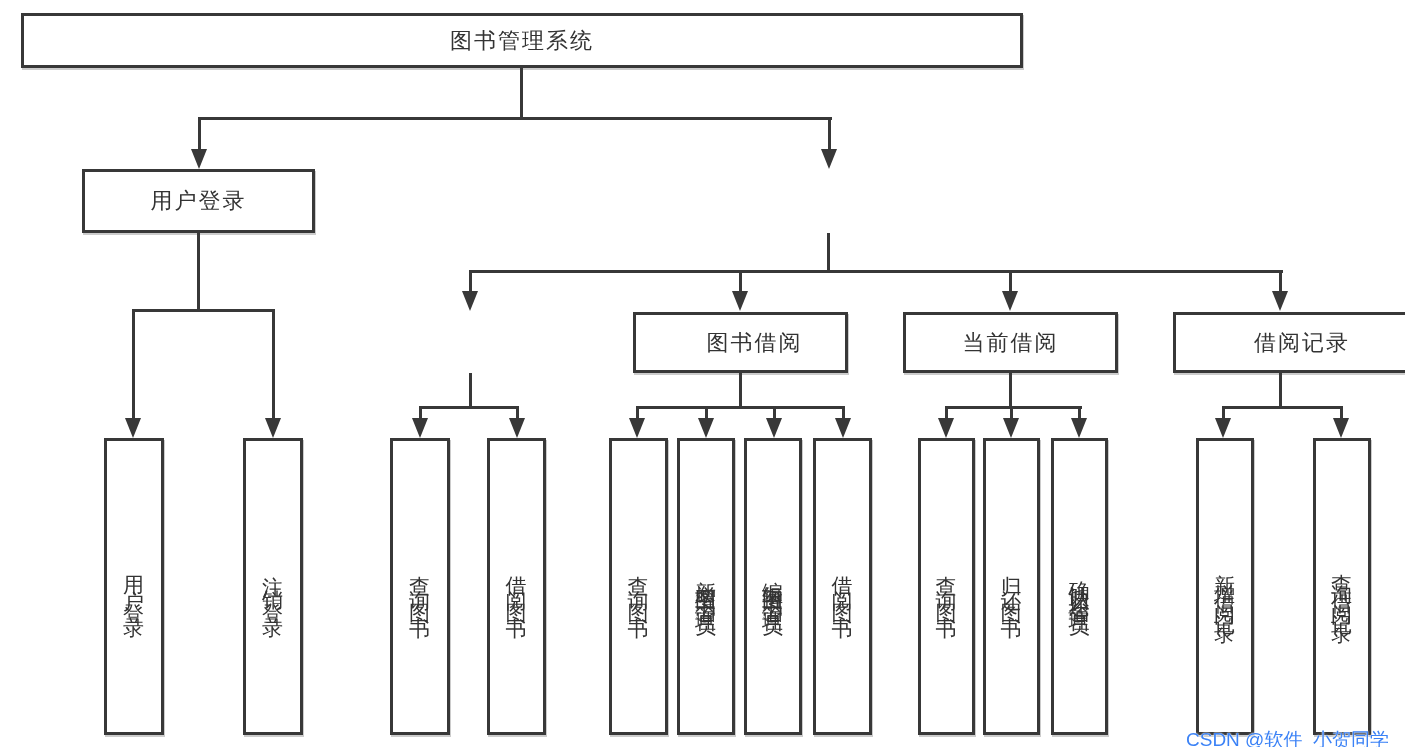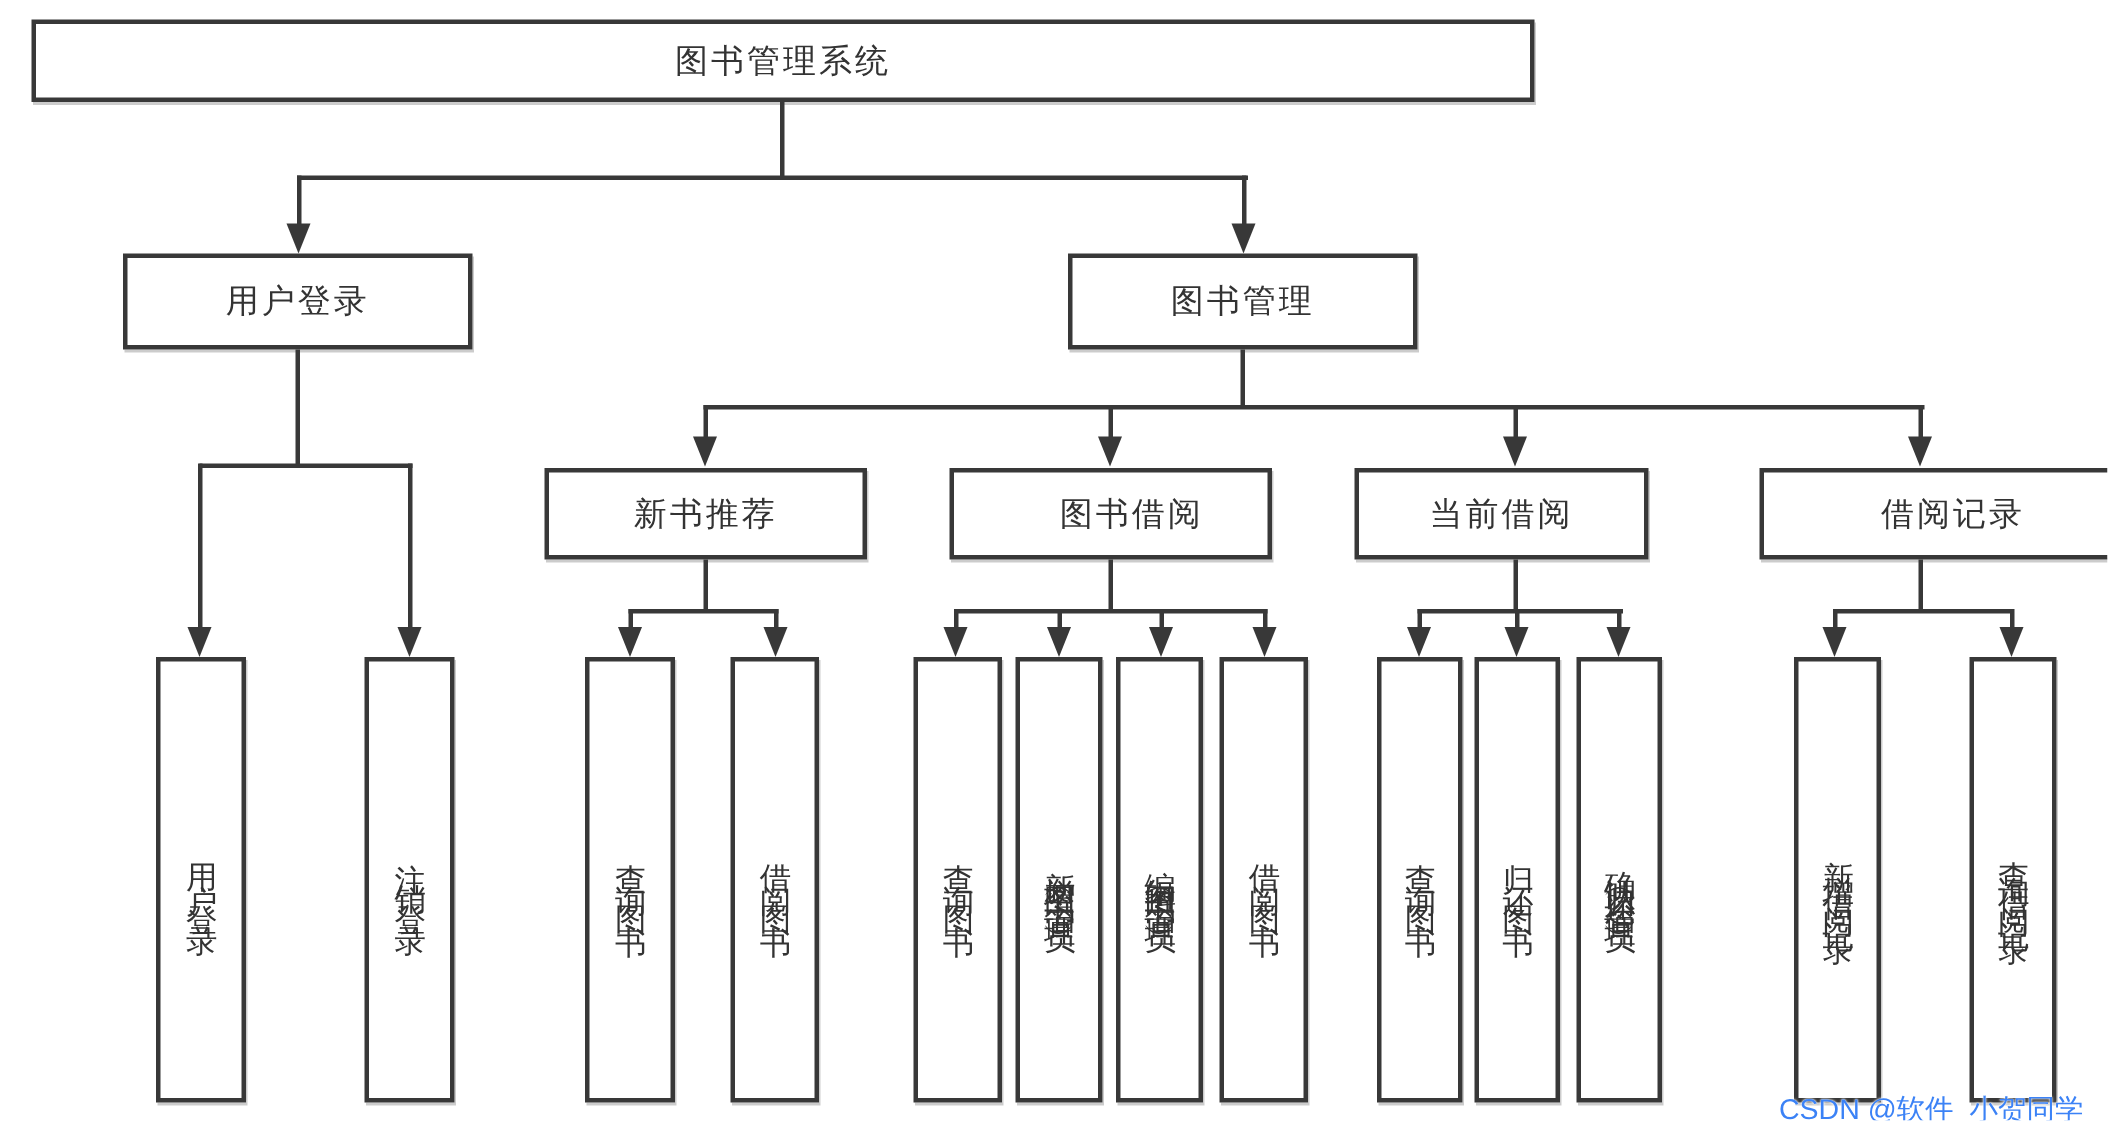--- a/index.html
+++ b/index.html
@@ -40,33 +40,27 @@
 <div class="canvas">
 
   <div class="node" style="left:21px; top:13px; width:1002px; height:55px;">
     <span class="root-label">图书管理系统</span>
   </div>
 
   <div class="node" style="left:82px; top:169px; width:233px; height:64px;">
     <span class="h-label">用户登录</span>
   </div>
 
-  <div class="node" style="left:712px; top:169px; width:233px; height:64px;">
-    <span class="h-label">图书管理</span>
-  </div>
 
-  <div class="node" style="left:363px; top:312px; width:215px; height:61px;">
-    <span class="h-label">新书推荐</span>
-  </div>
 
   <div class="node" style="left:633px; top:312px; width:215px; height:61px;padding-left:28px;">
     <span class="h-label">图书借阅</span>
   </div>
 
-  <div class="node" style="left:903px; top:312px; width:196px; height:61px;">
+  <div class="node" style="left:903px; top:312px; width:215px; height:61px;">
     <span class="h-label">当前借阅</span>
   </div>
 
   <div class="node" style="left:1173px; top:312px; width:258px; height:61px;">
     <span class="h-label">借阅记录</span>
   </div>
 
   <div class="node v-node ls-4" style="left:104px; top:438px; width:60px; height:297px;">
     <span>用户登录</span>
   </div>

